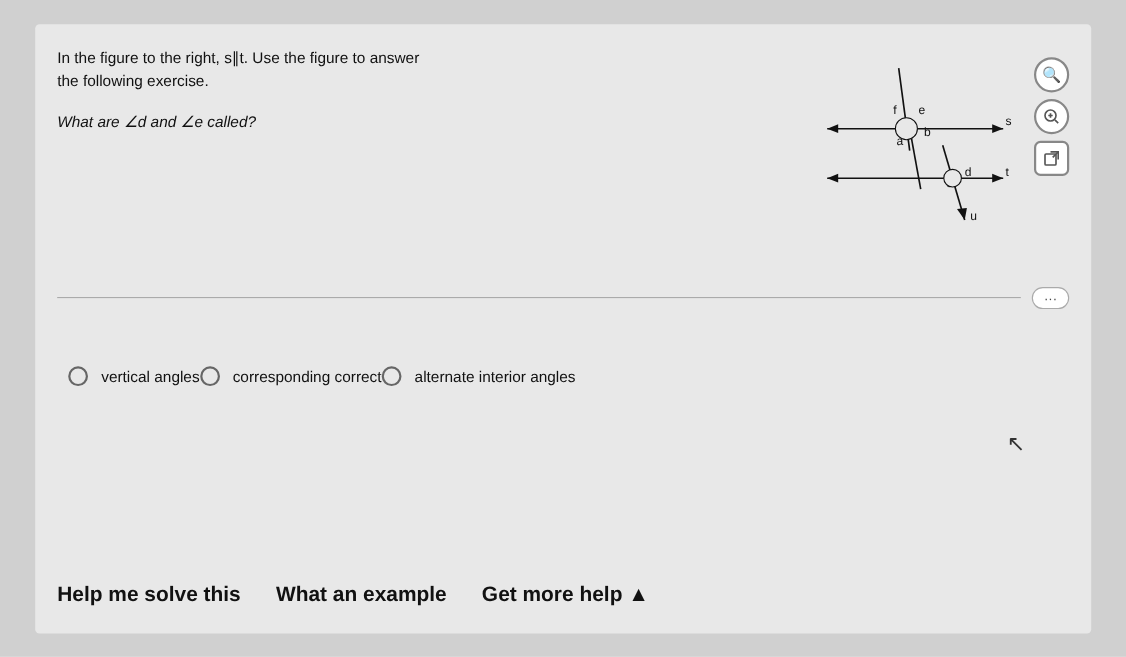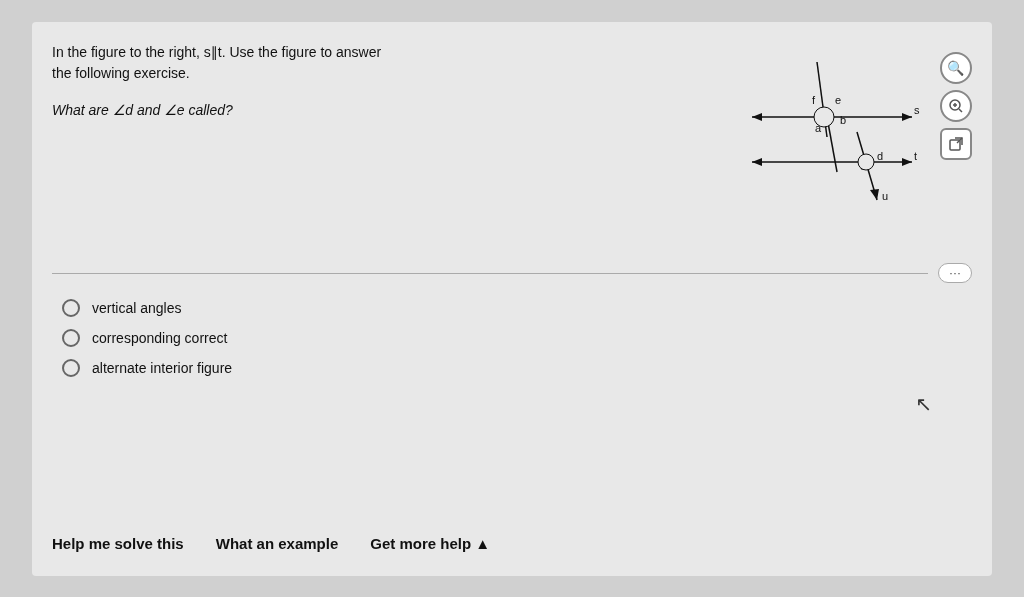--- a/index.html
+++ b/index.html
@@ -123,23 +123,22 @@
     }
 
     .choose-label {
       font-size: 13px;
       color: #111;
       margin-bottom: 14px;
     }
 
     .answer-options {
       display: flex;
-      flex-direction: column;
-      gap: 12px;
       margin-left: 10px;
+      margin-top: 36px;
     }
 
     .answer-option {
       display: flex;
       align-items: center;
       gap: 12px;
       cursor: pointer;
     }
 
     .radio-circle {
@@ -163,21 +162,21 @@
       display: flex;
       flex-direction: row;
       align-items: center;
       padding: 16px 20px 16px 20px;
       gap: 0;
       border-top: none;
       margin-top: auto;
     }
 
     .footer-btn {
-      font-size: 15px;
+      font-size: 19px;
       font-weight: bold;
       color: #111;
       background: none;
       border: none;
       cursor: pointer;
       padding: 8px 16px;
       text-decoration: none;
     }
 
     .footer-btn:first-child {
@@ -284,21 +283,21 @@
       <div class="answer-option">
         <div class="radio-circle"></div>
         <span class="option-label">vertical angles</span>
       </div>
       <div class="answer-option">
         <div class="radio-circle"></div>
         <span class="option-label">corresponding correct</span>
       </div>
       <div class="answer-option">
         <div class="radio-circle"></div>
-        <span class="option-label">alternate interior figure</span>
+        <span class="option-label">alternate interior angles</span>
       </div>
     </div>
   </div>
 
   <div class="footer-buttons">
     <button class="footer-btn">Help me solve this</button>
     <button class="footer-btn">What an example</button>
     <button class="footer-btn">Get more help ▲</button>
   </div>
 

